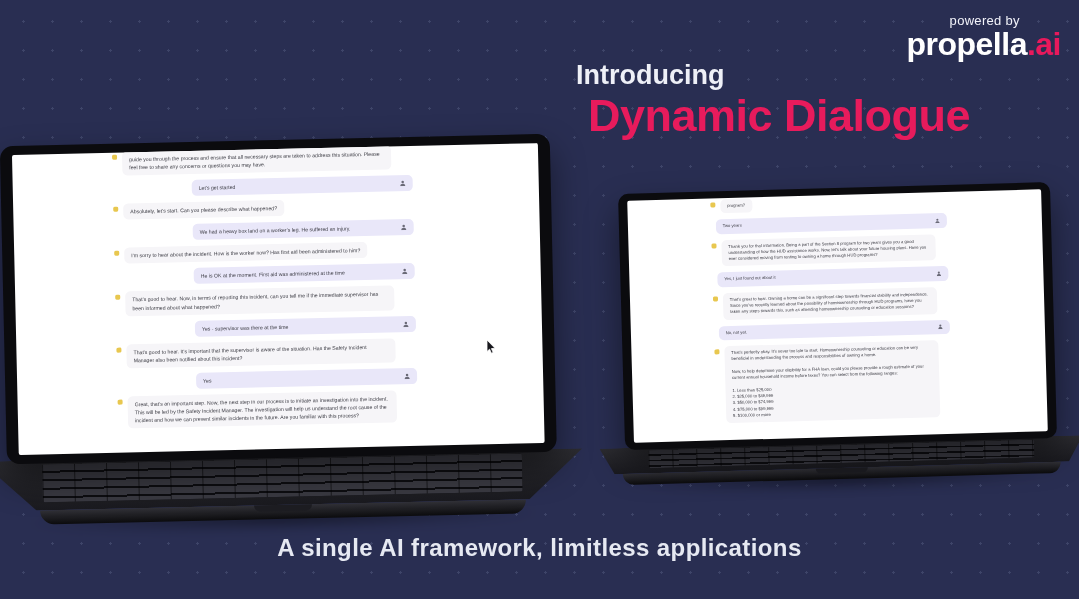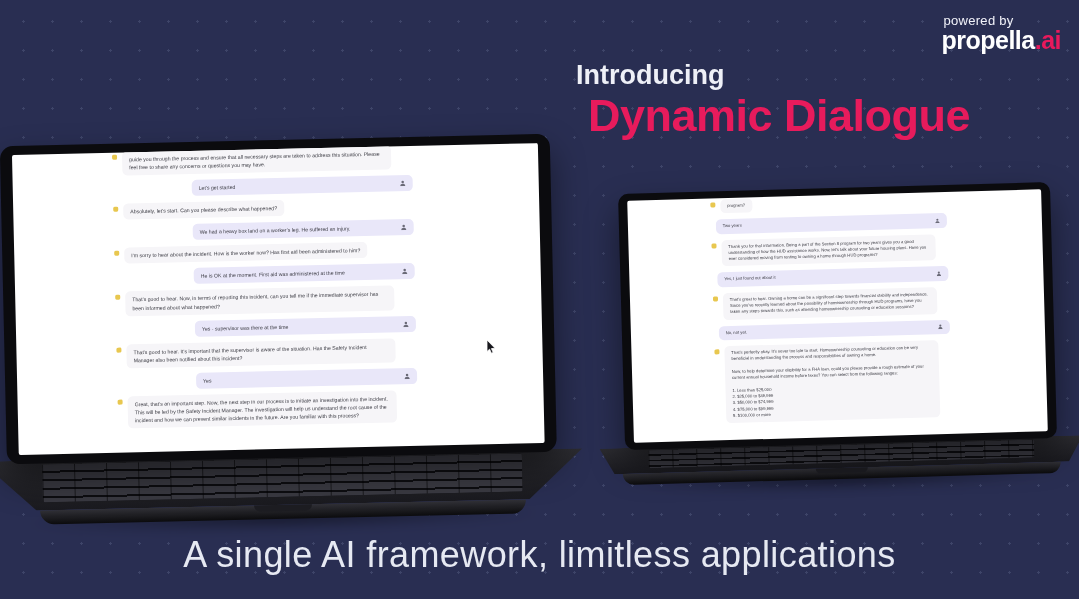--- a/index.html
+++ b/index.html
@@ -4,31 +4,31 @@
 <style>
   html,body{margin:0;padding:0;background:#1c2040;}
   .stage{
     position:relative;width:1079px;height:599px;overflow:hidden;
     background-color:#292e52;
     background-image:radial-gradient(rgba(175,183,222,0.16) 1.2px, transparent 1.4px);
     background-size:29px 29px;background-position:9px 7px;
     font-family:"Liberation Sans",sans-serif;
   }
   
-  .brand{position:absolute;top:13px;right:18px;text-align:left;color:#fff;}
+  .brand{position:absolute;top:13px;right:18px;text-align:center;color:#fff;}
   .powered-by{font-size:13px;font-weight:500;letter-spacing:.3px;margin-left:2px;color:#f2f3fa;}
-  .brand-name{font-size:25px;font-weight:800;letter-spacing:-.5px;line-height:1.0;color:#ffffff;}
+  .brand-name{font-size:32px;font-weight:800;letter-spacing:-.5px;line-height:1.0;color:#ffffff;}
   .brand-suffix{color:#e8195c;}
   
   .heading{position:absolute;left:576px;top:60px;}
   .intro{font-size:27px;color:#eef0f7;font-weight:700;}
   .title{margin:2px 0 0 12px;font-size:45px;line-height:1.0;font-weight:700;color:#e71b5c;letter-spacing:-.5px;}
   
   .tagline{position:absolute;top:534px;left:0;width:100%;text-align:center;
-    font-size:36px;color:#e6e9f2;font-weight:400;letter-spacing:.4px;}
+    font-size:24px;color:#e6e9f2;font-weight:700;letter-spacing:.4px;}
   
   .laptop{position:absolute;}
   .laptop::after{content:"";position:absolute;left:4%;right:4%;bottom:-10px;height:22px;
     background:radial-gradient(ellipse at center, rgba(0,0,0,.55), rgba(0,0,0,0) 70%);
     filter:blur(6px);z-index:0;}
   .screen{position:relative;z-index:2;background:#0b0b0e;border-radius:13px;
     box-shadow:0 16px 34px rgba(0,0,0,.45);}
   .display{background:#ffffff;overflow:hidden;position:relative;border-radius:2px;}
   .base{position:relative;z-index:1;}
   .deck{position:relative;background:linear-gradient(#2c2c31,#1a1a1f);

